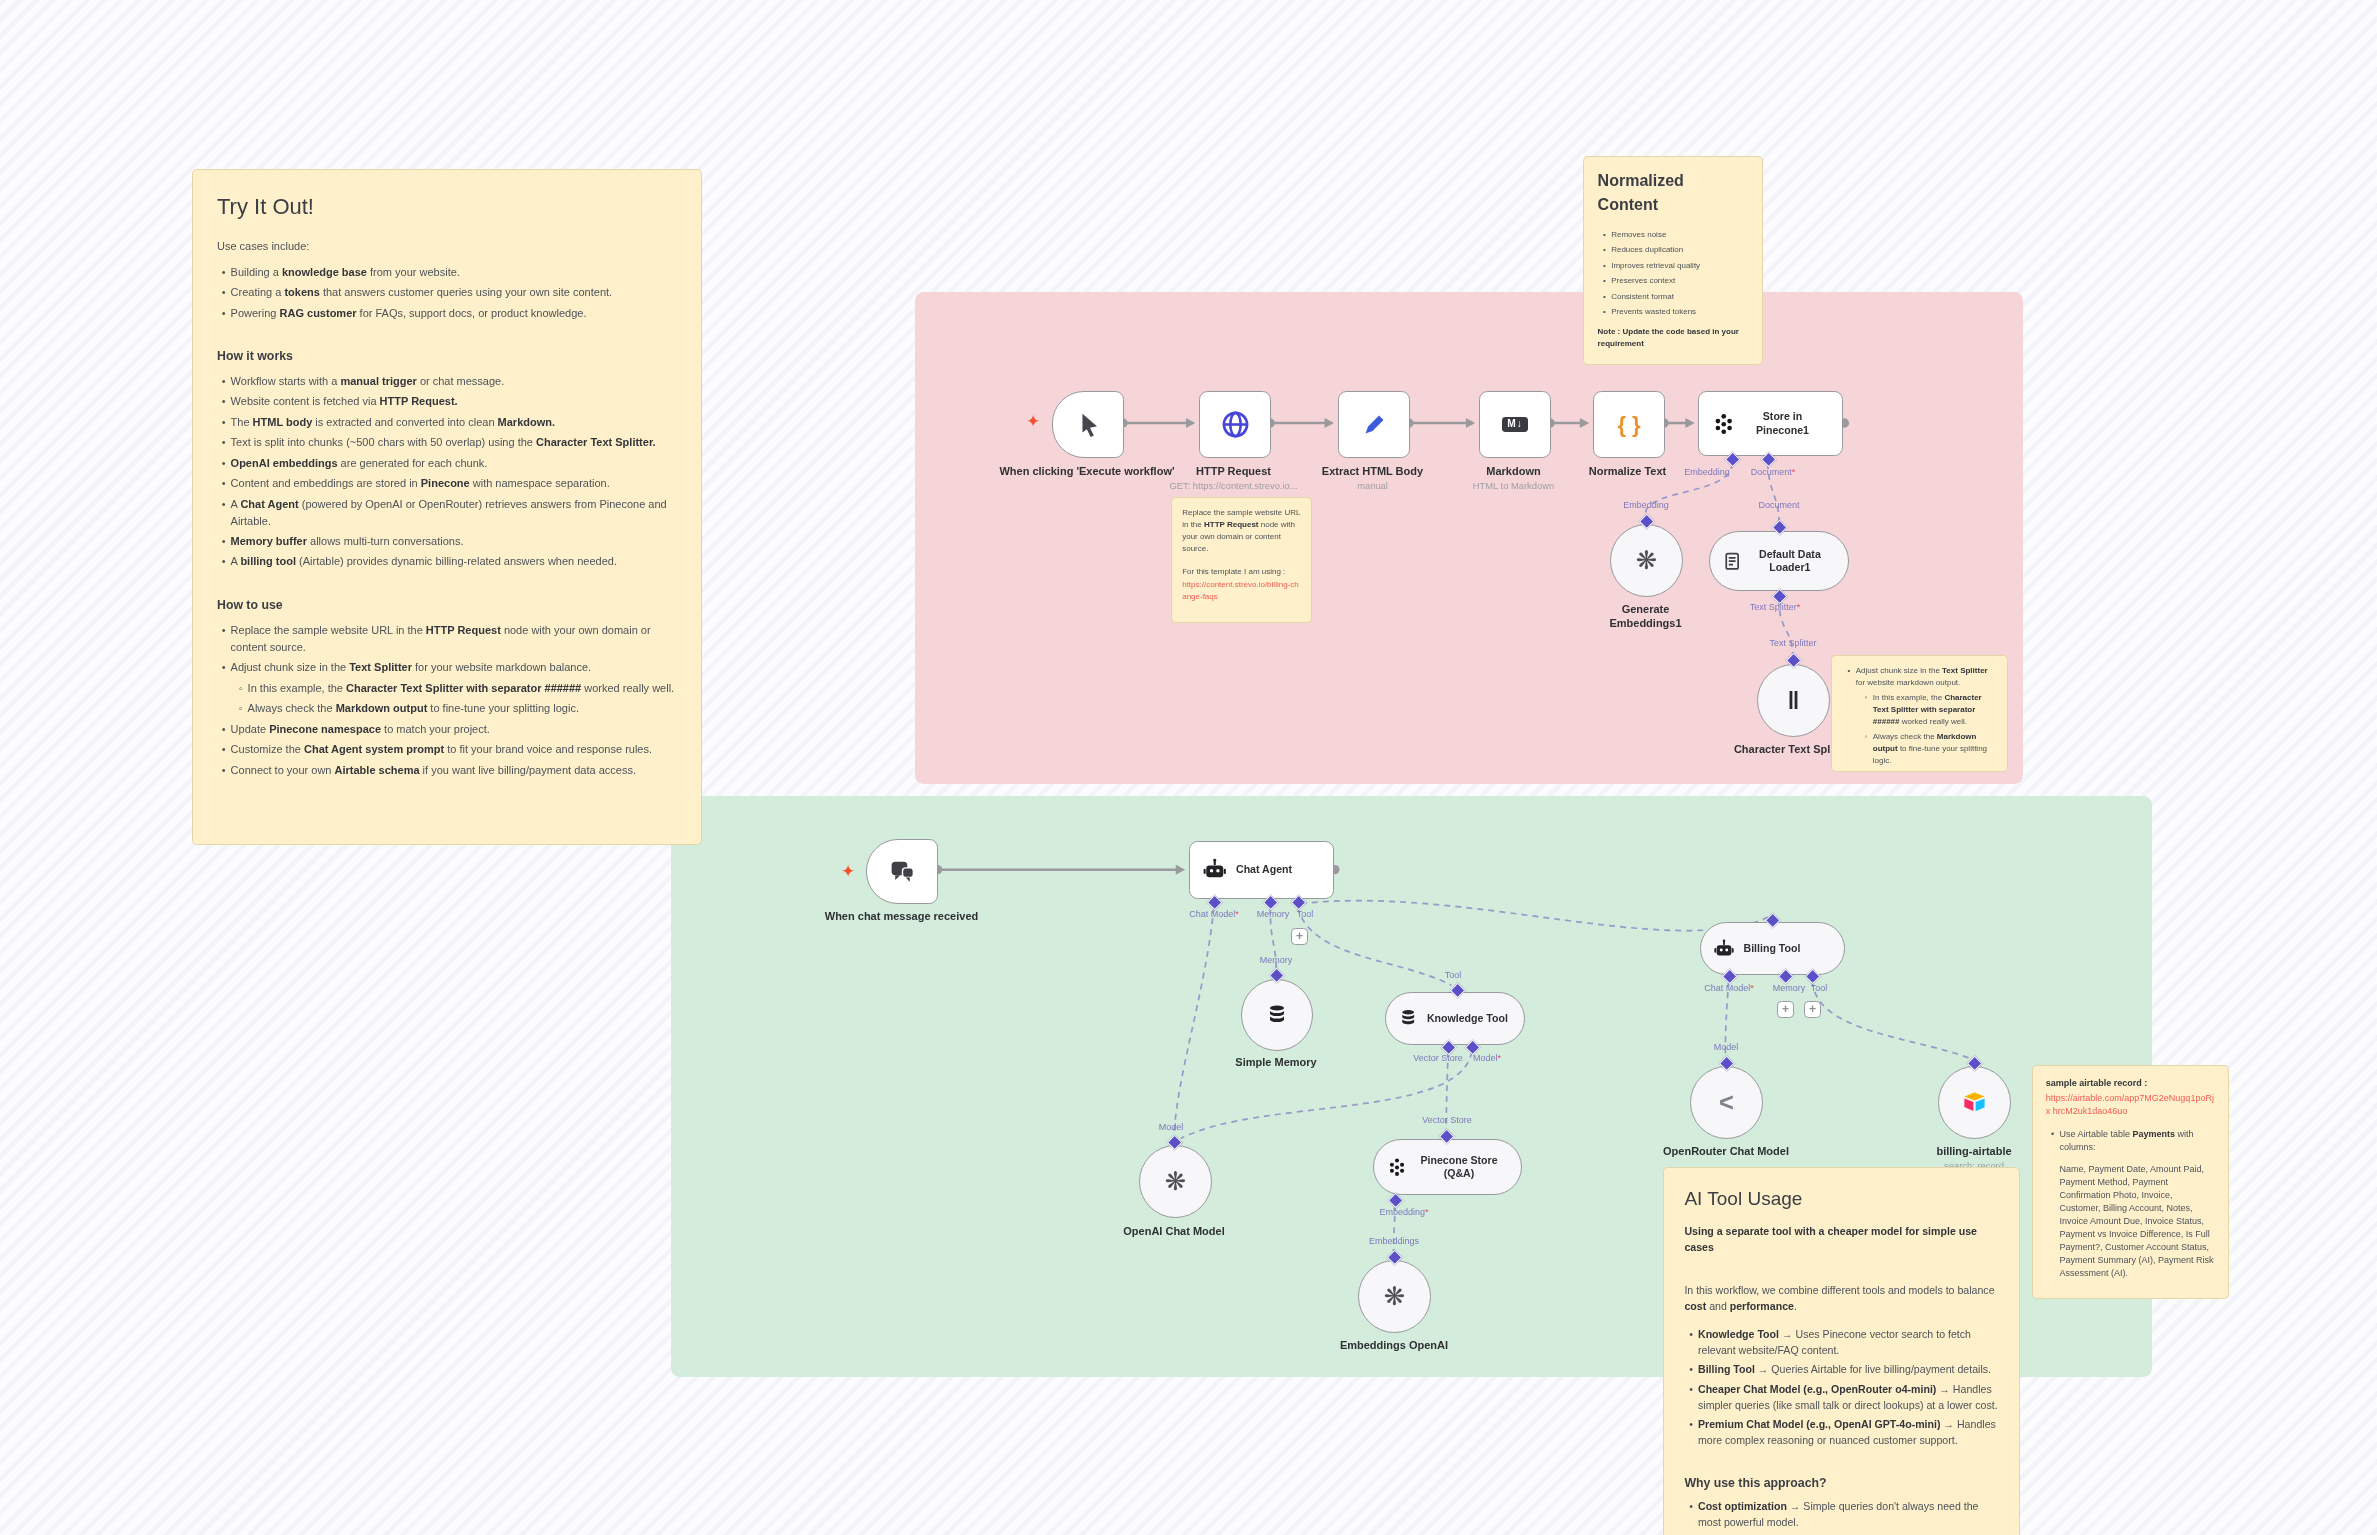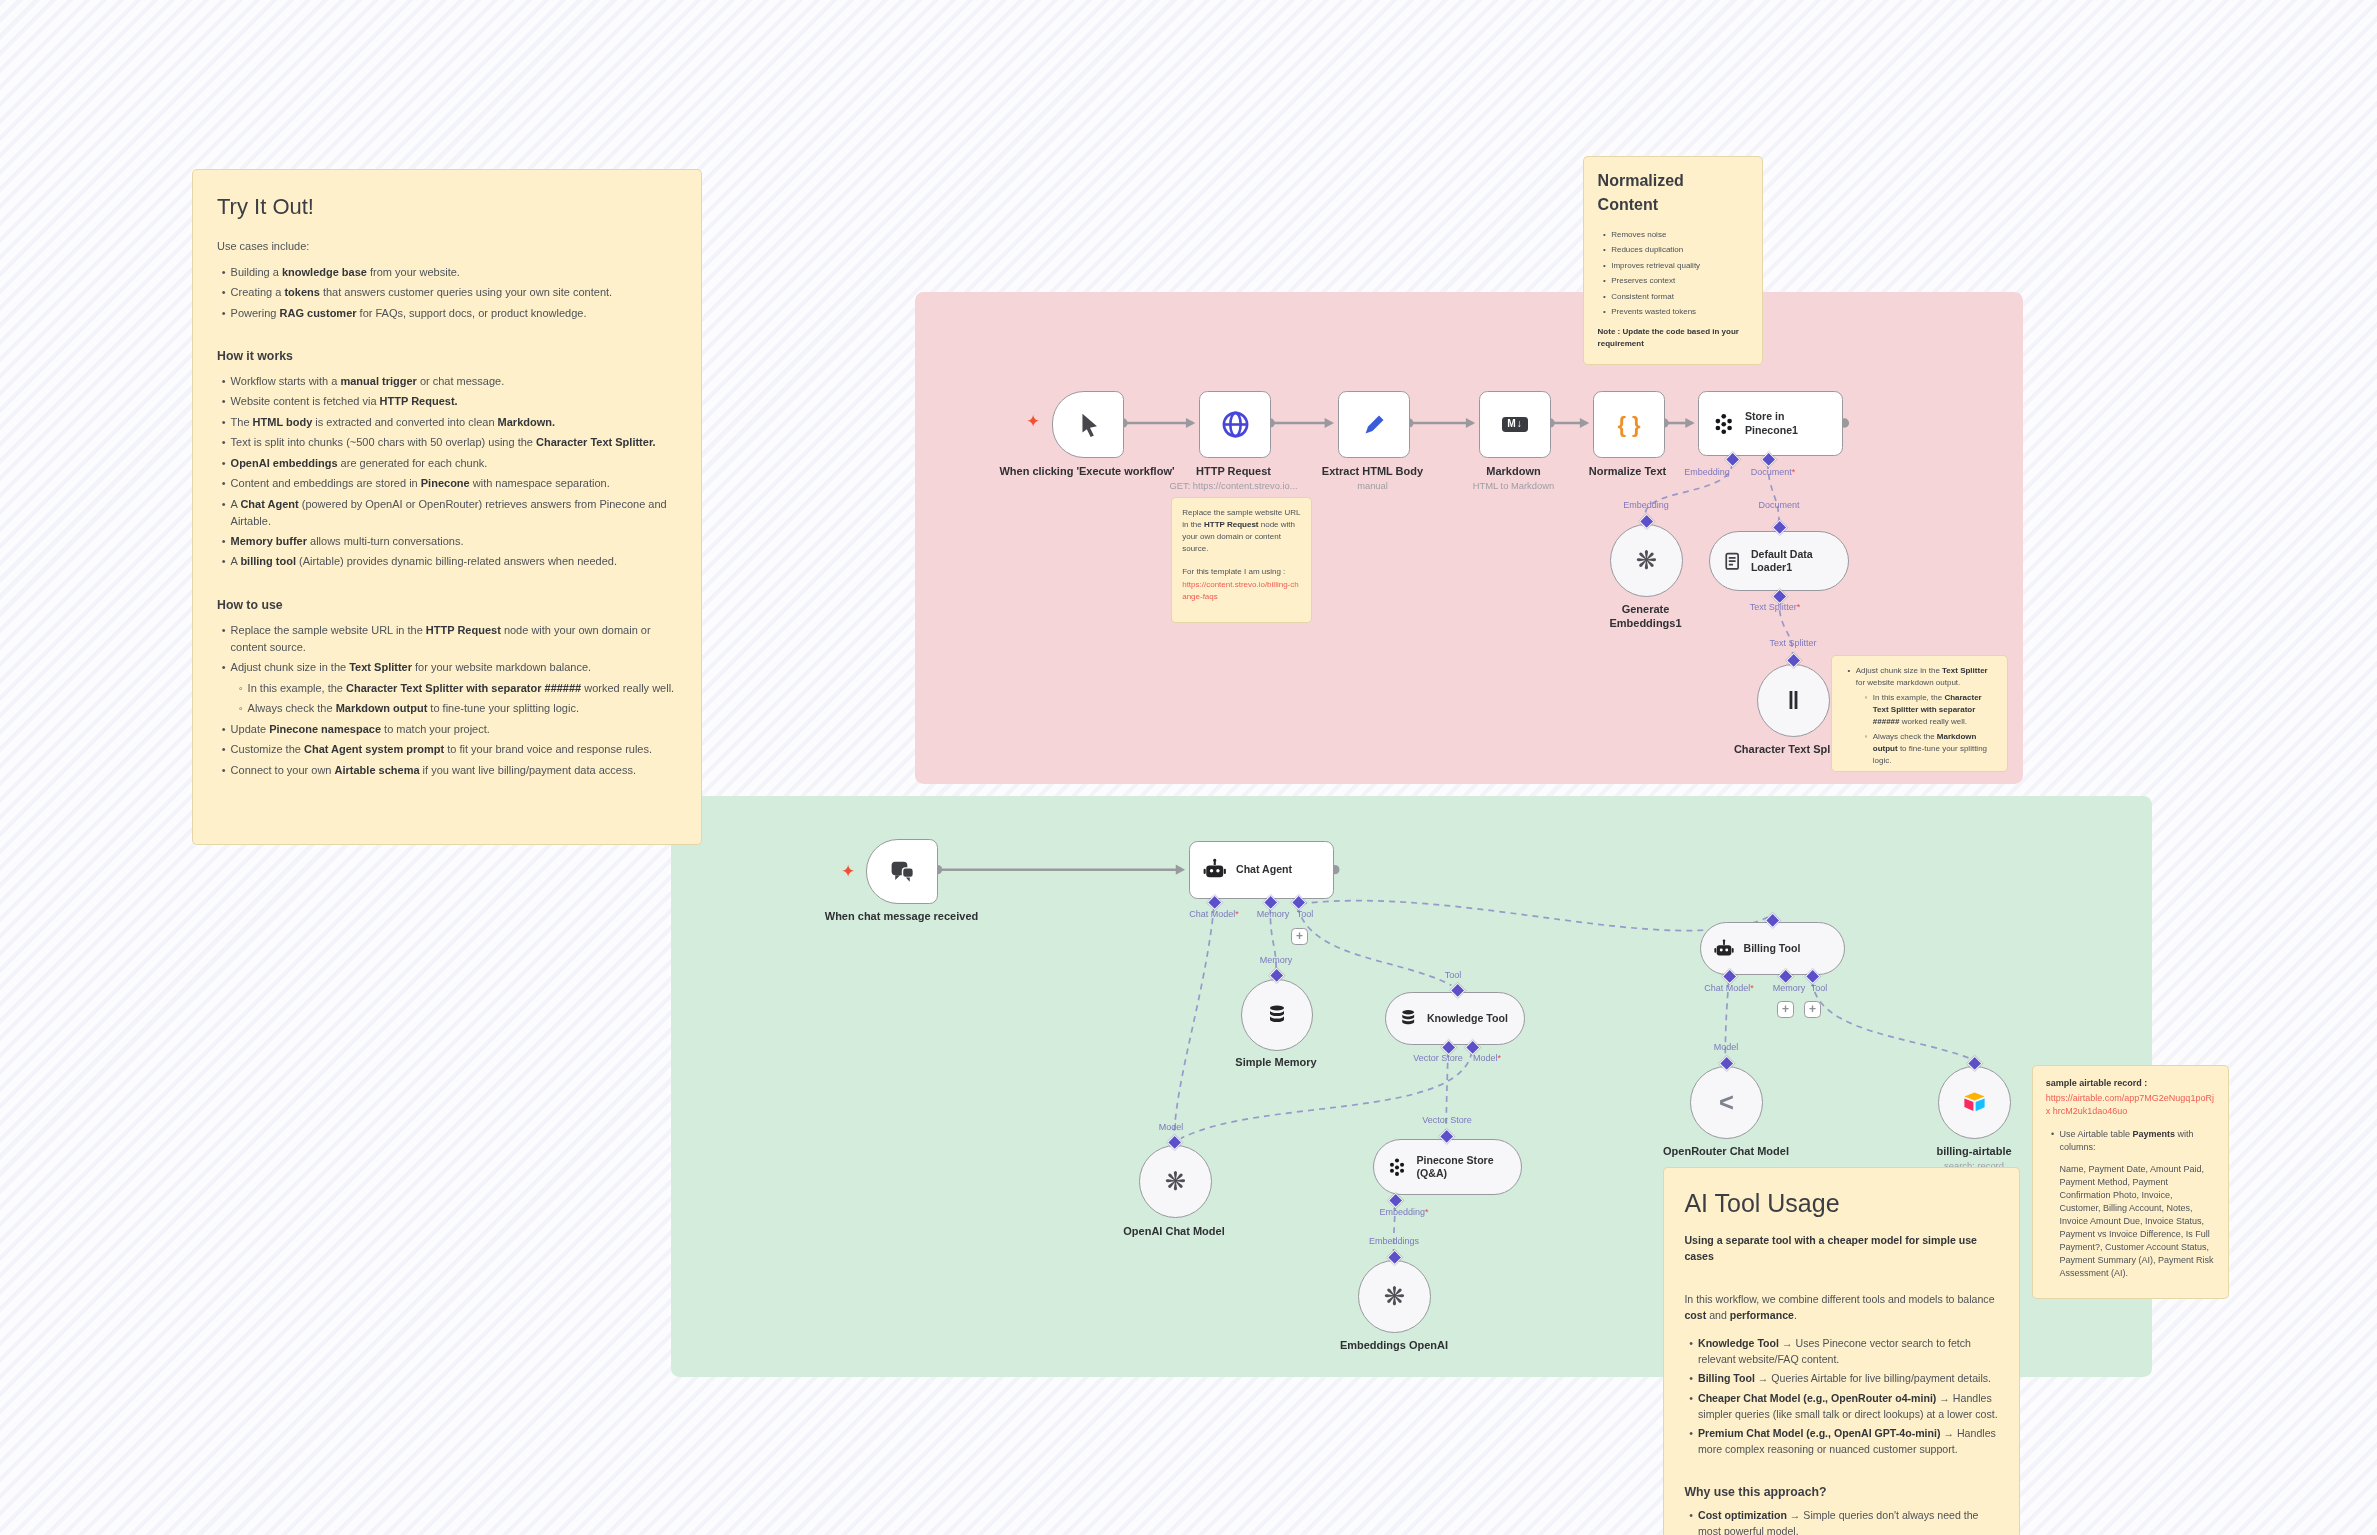--- a/index.html
+++ b/index.html
@@ -27,21 +27,21 @@
   .fs10{font-size:9px;line-height:1.45;}
   .fs9{font-size:8px;line-height:1.5;}
   
   .node{position:absolute;background:#fff;border:1.7px solid #98999e;border-radius:8.5px;z-index:4;
     display:flex;align-items:center;justify-content:center;}
   .node.trig{border-radius:32px 8.5px 8.5px 32px;}
   .node.sub{background:#f7f7fa;}
   .circle{border-radius:50%;}
   .pill{border-radius:31px;}
   .wide{justify-content:flex-start;padding:0 12px;gap:8.5px;box-sizing:border-box;}
-  .ptitle{font-size:10.6px;font-weight:600;color:#2f3033;line-height:1.25;text-align:left;}
+  .ptitle{font-size:10.6px;font-weight:600;color:#2f3033;line-height:1.25;text-align:center;}
   .nlabel{position:absolute;text-align:center;font-size:11px;font-weight:600;color:#2f3033;line-height:1.3;z-index:5;}
   .nsub{font-weight:400;font-size:9.4px;color:#9d9ea4;margin-top:1.7px;}
   .plabel{position:absolute;transform:translateX(-50%);font-size:9px;font-weight:500;color:#7d79bd;z-index:5;white-space:nowrap;}
   .plabel .req{color:#e5484d;}
   .dm{position:absolute;width:9.4px;height:9.4px;background:#5b50c8;border:1.7px solid #fff;transform:rotate(45deg);
     z-index:5;box-shadow:0 0 0 0.9px rgba(0,0,0,0.07);}
   .plus{position:absolute;width:17px;height:17px;background:#fff;border:1.3px solid #9b9ba3;border-radius:4.3px;
     color:#8f8f96;font-size:12px;font-weight:700;text-align:center;line-height:15.3px;z-index:5;box-sizing:border-box;}
   .spark{position:absolute;color:#f4502f;font-size:17px;z-index:5;}
   .wires{position:absolute;left:0;top:0;z-index:3;}
@@ -456,21 +456,21 @@
           <span class="tx"><span>In this example, the </span><span class="b">Character Text Splitter with separator ######</span><span> worked really well.</span></span>
         </div>
         <div class="li sub">
           <span class="mk">◦</span>
           <span class="tx"><span>Always check the </span><span class="b">Markdown output</span><span> to fine-tune your splitting logic.</span></span>
         </div>
       </div>
   </div>
 
   <div class="sticky fs12" style="left:1663px;top:1167px;width:357px;height:562px;padding:17px 20.4px">
-    <div class="h1" style="font-size:25px;margin-bottom:10.2px">AI Tool Usage</div>
+    <div class="h1" style="font-size:19px;margin-bottom:10.2px">AI Tool Usage</div>
     <p class="b" style="margin-bottom:28px">Using a separate tool with a cheaper model for simple use cases</p>
     <p style="margin-bottom:12px"><span>In this workflow, we combine different tools and models to balance </span><span class="b">cost</span><span> and </span><span class="b">performance</span><span>.</span></p>
     <div>
         <div class="li">
           <span class="mk">•</span>
           <span class="tx"><span class="b">Knowledge Tool</span><span> → Uses Pinecone vector search to fetch relevant website/FAQ content.</span></span>
         </div>
         <div class="li">
           <span class="mk">•</span>
           <span class="tx"><span class="b">Billing Tool</span><span> → Queries Airtable for live billing/payment details.</span></span>

